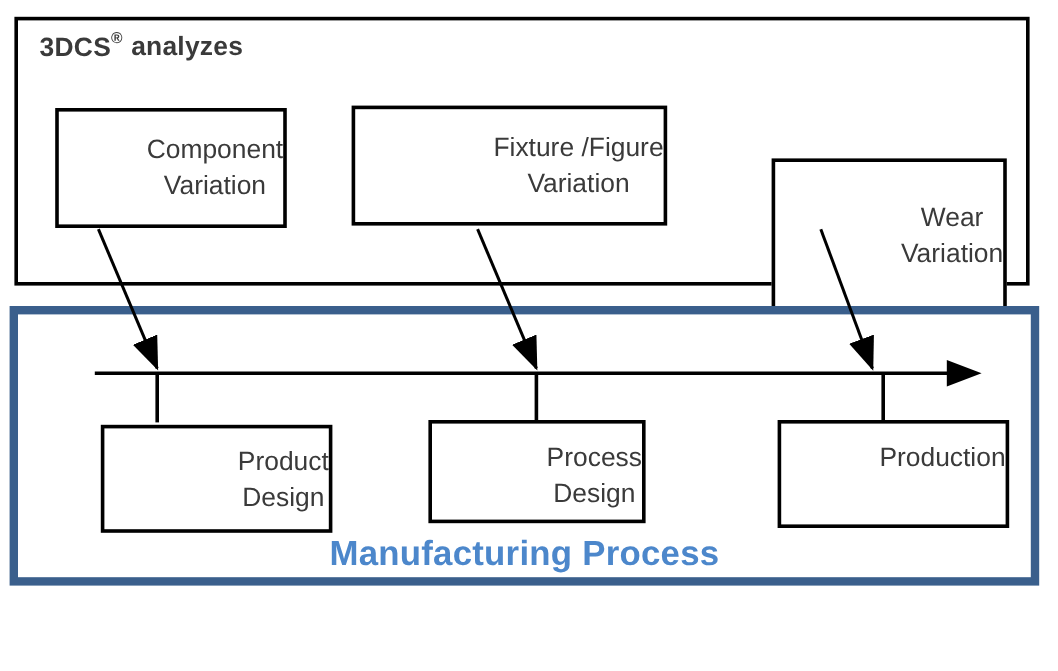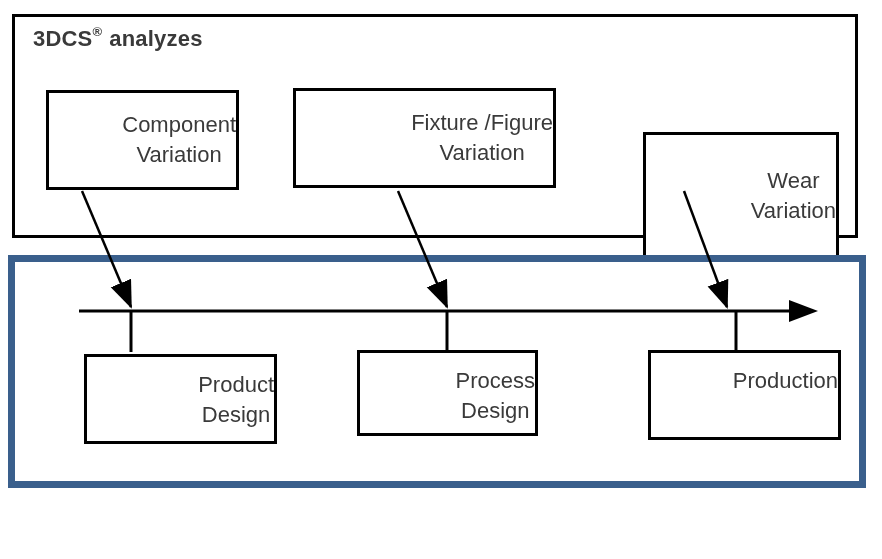--- a/index.html
+++ b/index.html
@@ -137,20 +137,21 @@
       <span class="label">Product
 Design</span>
     </div>
     <div class="stage-box box-processdes">
       <span class="label">Process
 Design</span>
     </div>
     <div class="stage-box box-production">
       <span class="label">Production</span>
     </div>
+    <div class="proc-title">Manufacturing Process</div>
   </div>
 
   <svg class="connectors" viewBox="0 0 882 559" xmlns="http://www.w3.org/2000/svg">
     <defs>
       <marker id="ah" markerUnits="userSpaceOnUse" markerWidth="30" markerHeight="24" refX="26" refY="11" orient="auto">
         <path class="ah-path" d="M0,0 L28,11 L0,22 Z"></path>
       </marker>
     </defs>
 
     <line x1="79" y1="311" x2="793" y2="311" stroke-width="3"></line>

